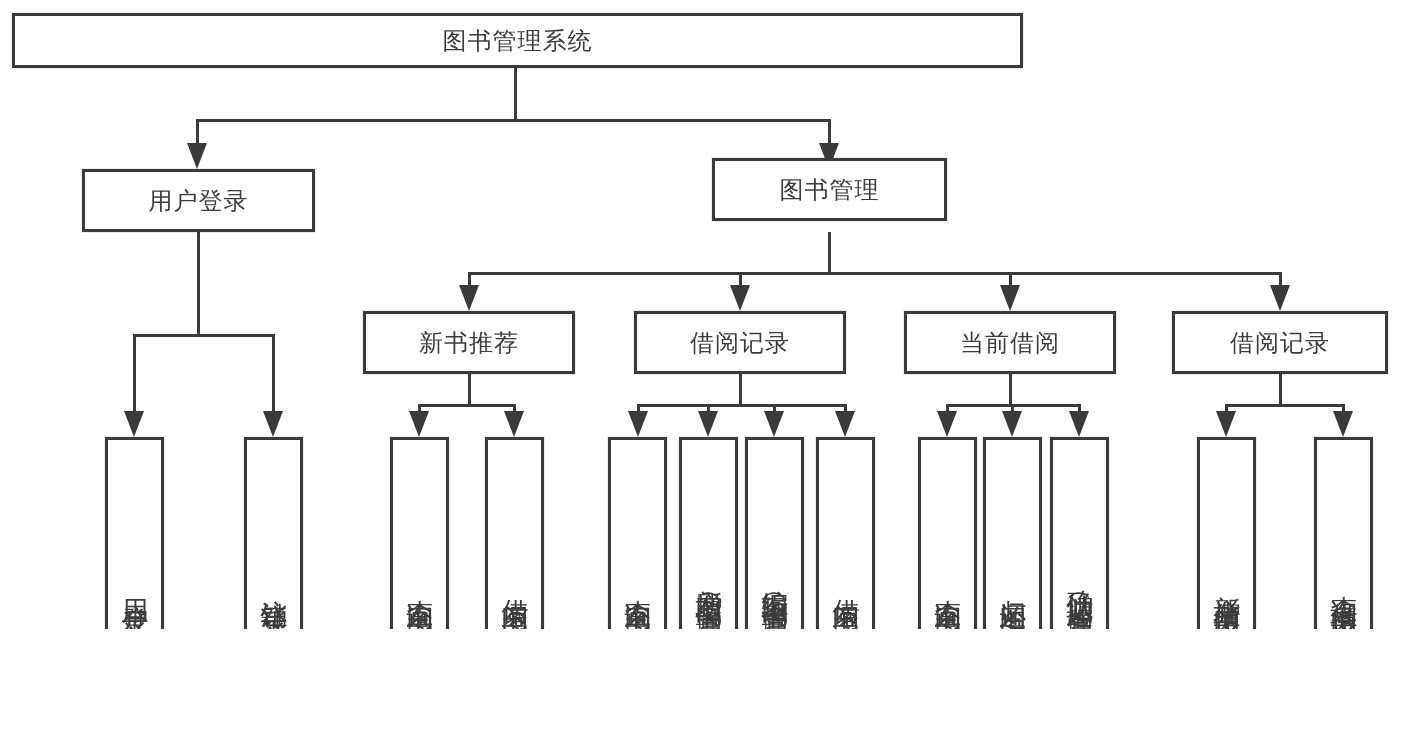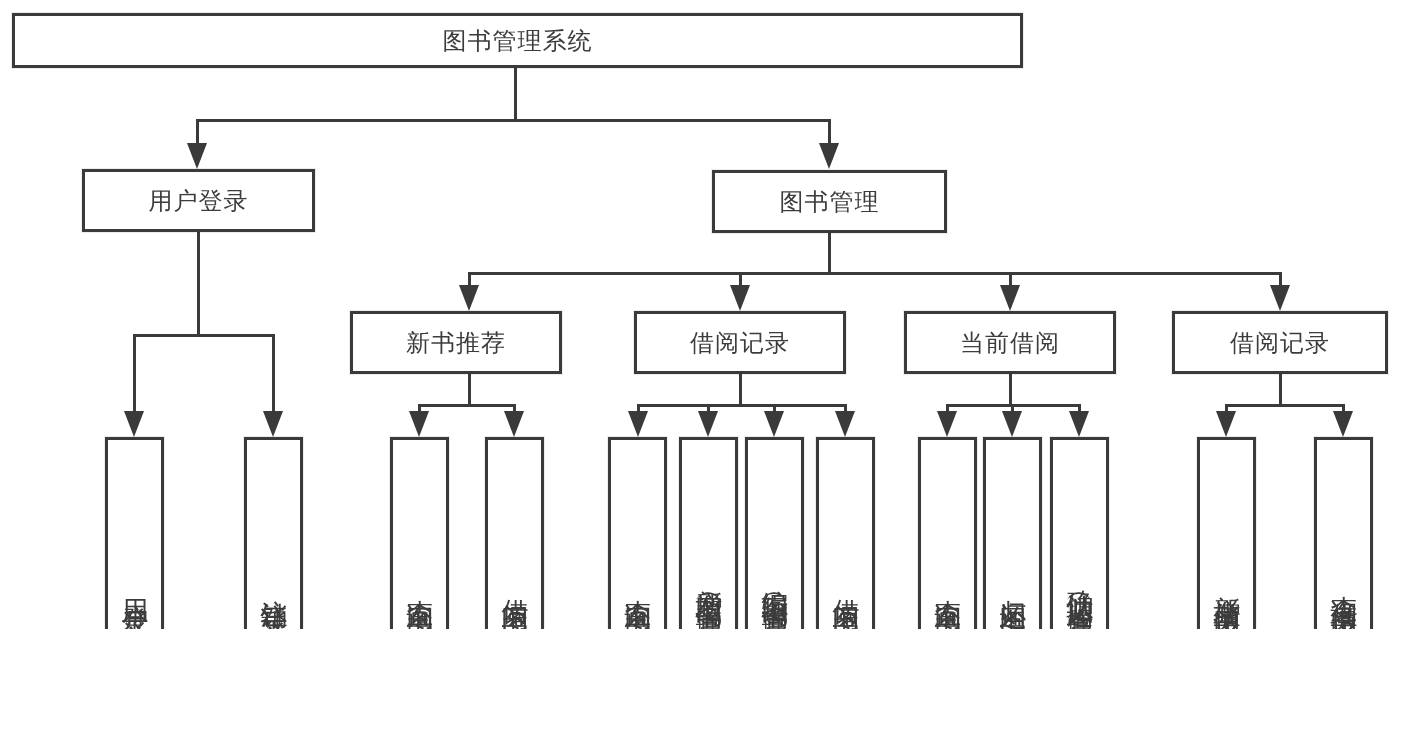--- a/index.html
+++ b/index.html
@@ -105,25 +105,25 @@
   <div class="arrow" style="left:1216px;top:411px"></div>
   <div class="arrow" style="left:1333px;top:411px"></div>
 
   <div class="node root" style="left:12px;top:13px;width:1011px;height:55px">
     <span class="hlabel">图书管理系统</span>
   </div>
 
   <div class="node" style="left:82px;top:169px;width:233px;height:63px">
     <span class="hlabel">用户登录</span>
   </div>
-  <div class="node" style="left:712px;top:170px;width:235px;height:63px">
+  <div class="node" style="left:712px;top:158px;width:235px;height:63px">
     <span class="hlabel">图书管理</span>
   </div>
 
-  <div class="node" style="left:350px;top:311px;width:212px;height:63px">
+  <div class="node" style="left:363px;top:311px;width:212px;height:63px">
     <span class="hlabel">新书推荐</span>
   </div>
   <div class="node" style="left:634px;top:311px;width:212px;height:63px">
     <span class="hlabel">借阅记录</span>
   </div>
   <div class="node" style="left:1172px;top:311px;width:216px;height:63px">
     <span class="hlabel">借阅记录</span>
   </div>
   <div class="node" style="left:904px;top:311px;width:212px;height:63px">
     <span class="hlabel">当前借阅</span>

